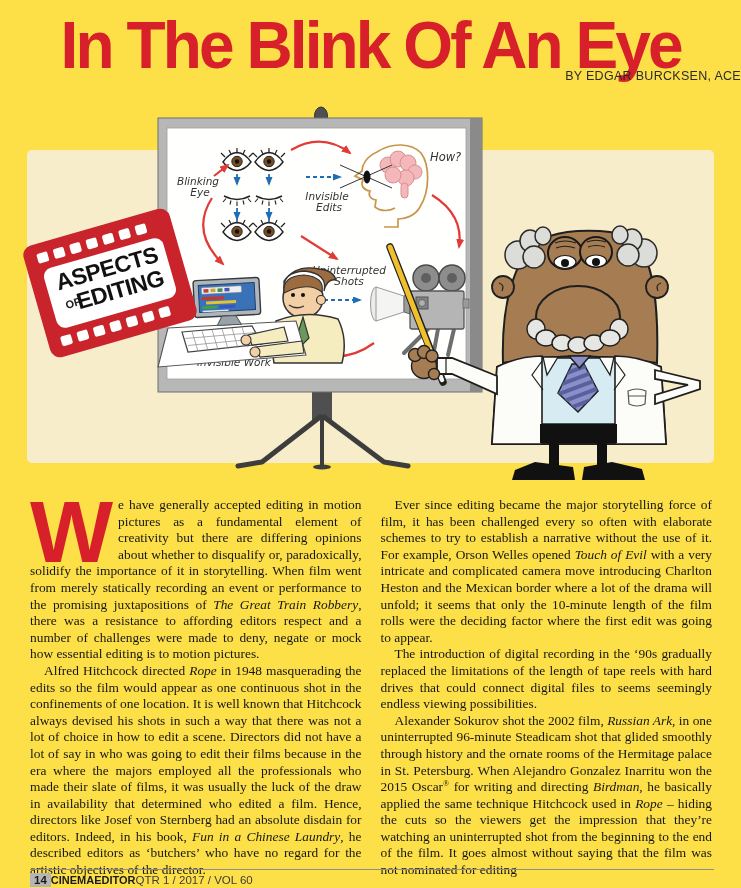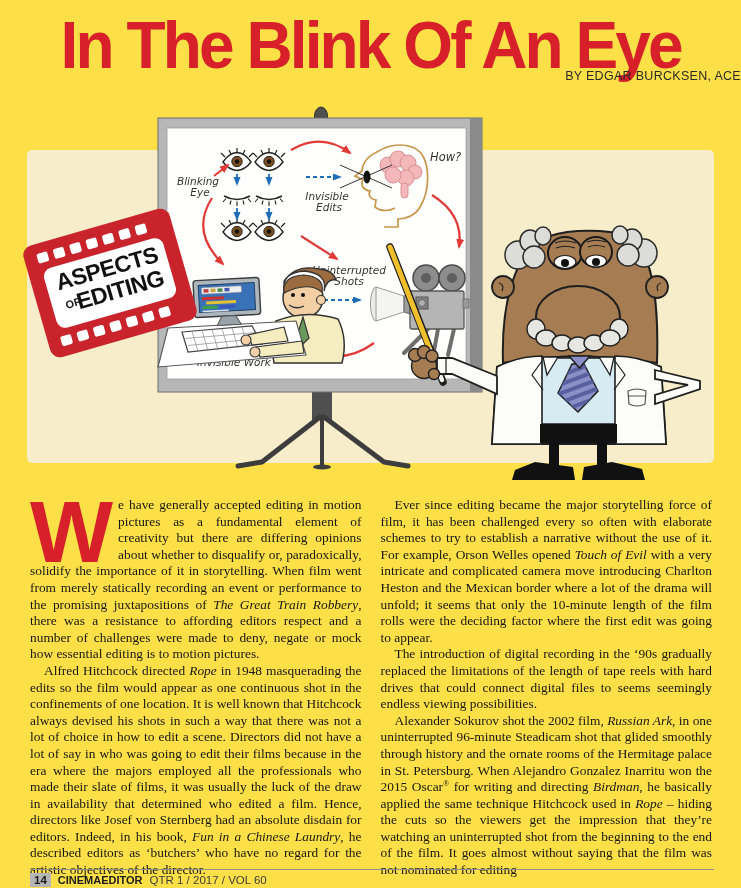--- a/index.html
+++ b/index.html
@@ -21,21 +21,21 @@
   .col { flex:1; font-family:"Liberation Serif", serif; font-size:13.4px; line-height:16.6px;
          color:#161616; text-align:justify; }
   .col p { margin:0; text-indent:14px; }
   .col p.first { text-indent:0; }
   .col p i { }
   .col sup { font-size:8px; line-height:0; vertical-align:super; }
   .dropcap { float:left; font-family:"Liberation Sans", sans-serif; font-weight:bold;
              font-size:88px; line-height:60px; color:#d7202a; margin:5px 7px 0 0; letter-spacing:-2px; }
 
   .footer-line { position:absolute; top:869px; left:30px; width:684px; height:1px; background:#8f8f8f; }
-  .footer { position:absolute; top:873px; left:30px; display:flex; align-items:center; gap:7px;
+  .footer { position:absolute; top:873px; left:30px; display:flex; align-items:center; 
             font-size:11.5px; color:#1a1a1a; }
   .pagenum { background:#b5b5b5; padding:0 4px; font-weight:bold; line-height:14px; }
   .mag { font-weight:bold; letter-spacing:0; font-size:11px; }
   .issue { color:#3c3c3c; }
 
   text.hand { font-family:"DejaVu Sans", sans-serif; font-style:italic; fill:#333; }
 </style>
 </head>
 <body>
 

